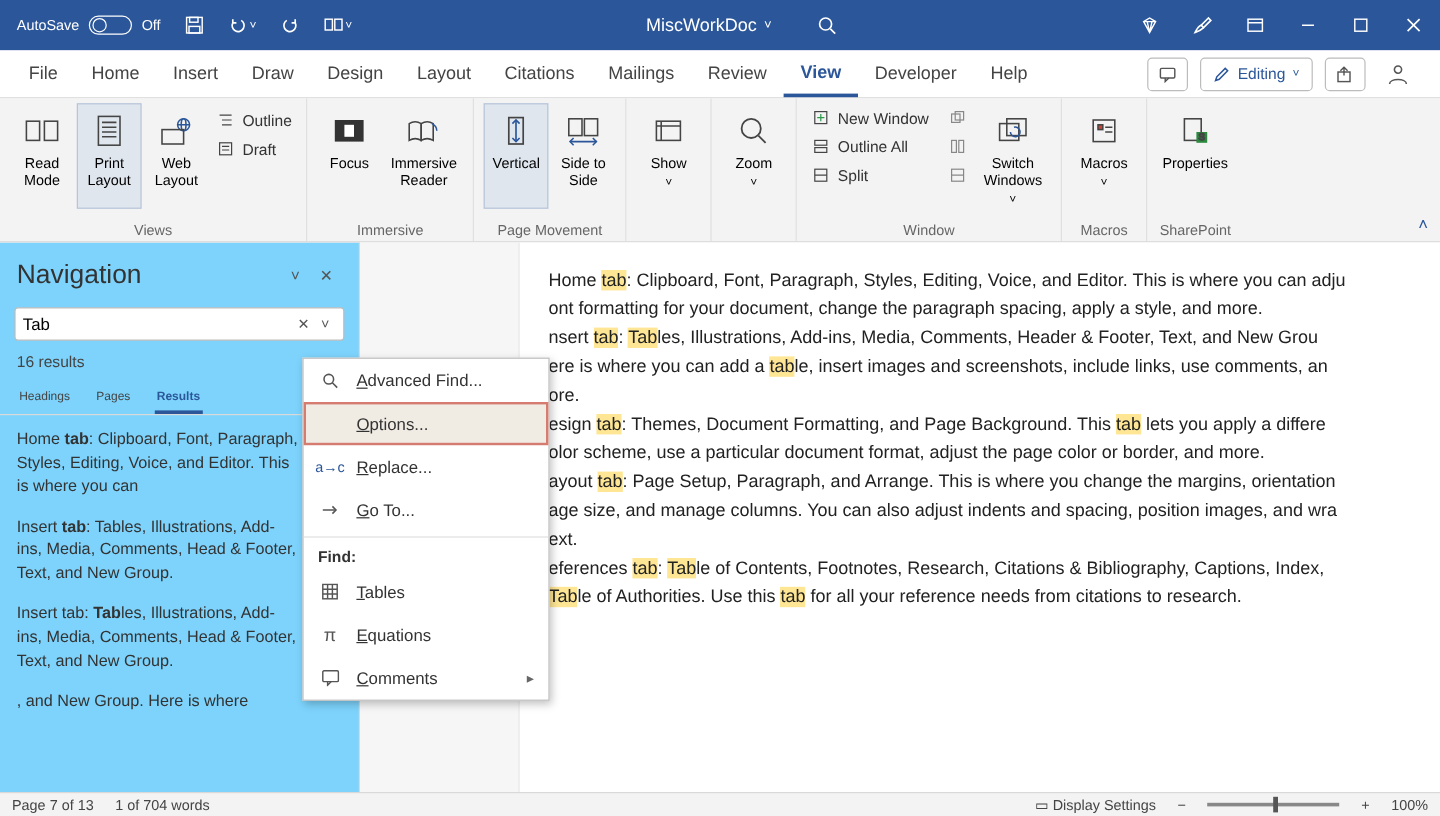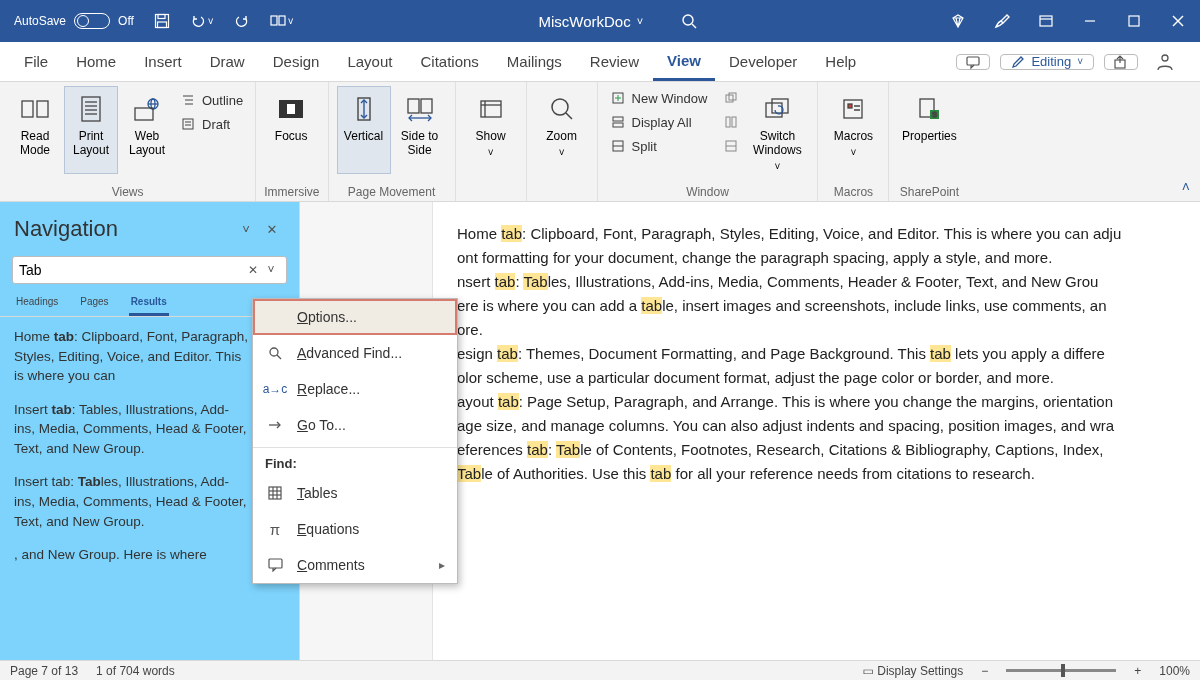--- a/index.html
+++ b/index.html
@@ -19,21 +19,21 @@
 .doc-title { font-size: 15px; display: flex; align-items: center; gap: 6px; }
 .search-icon { font-size: 16px; }
 svg { display: block; }
 
 
 .tabs-row { height: 40px; background: #fff; border-bottom: 1px solid #d9d9d9; display: flex; align-items: center; padding: 0 10px; gap: 0; }
 .tab { padding: 0 14px; height: 100%; display: flex; align-items: center; color: #444; font-size: 15px; cursor: pointer; }
 .tab.active { color: #2b579a; border-bottom: 3px solid #2b579a; font-weight: 600; }
 .tabs-spacer { flex: 1; }
 .tabs-right { display: flex; align-items: center; gap: 10px; padding-right: 8px; }
-.rt-btn { height: 16px; border: 1px solid #bcbcbc; border-radius: 4px; padding: 0 10px; display: flex; align-items: center; gap: 6px; color: #2b579a; background: #fff; }
+.rt-btn { height: 28px; border: 1px solid #bcbcbc; border-radius: 4px; padding: 0 10px; display: flex; align-items: center; gap: 6px; color: #2b579a; background: #fff; }
 .rt-btn.icon-only { width: 34px; padding: 0; justify-content: center; color: #555; }
 
 
 .ribbon { height: 120px; background: #f3f3f3; border-bottom: 1px solid #d9d9d9; display: flex; align-items: stretch; position: relative; }
 .rgroup { display: flex; flex-direction: column; border-right: 1px solid #e0e0e0; padding: 4px 8px 2px; }
 .rgroup .buttons { display: flex; gap: 2px; flex: 1; align-items: flex-start; }
 .rgroup .label { text-align: center; font-size: 12px; color: #666; padding-top: 2px; }
 .big-btn { width: 54px; height: 88px; display: flex; flex-direction: column; align-items: center; justify-content: flex-start; gap: 4px; padding-top: 6px; font-size: 12px; text-align: center; border: 1px solid transparent; }
 .big-btn.active { background: #e0e6ee; border: 1px solid #b7c5d9; }
 .big-btn .icon { width: 32px; height: 32px; display: flex; align-items: center; justify-content: center; }
@@ -274,20 +274,30 @@
     <div class="buttons">
       <div class="big-btn">
           <span class="icon">
             <svg width="28" height="24" viewBox="0 0 28 24" fill="#333">
               <rect x="2" y="3" width="24" height="18" fill="#333"></rect>
               <rect x="10" y="7" width="8" height="10" fill="#fff"></rect>
             </svg>
           </span>
           <span>Focus</span>
         </div>
+      <div class="big-btn" style="width:66px">
+          <span class="icon">
+            <svg width="30" height="24" viewBox="0 0 30 24" stroke="#444" fill="none" stroke-width="1.3">
+              <path d="M3 6 Q8 3 13 6 L13 20 Q8 17 3 20 Z"></path>
+              <path d="M13 6 Q18 3 23 6 L23 20 Q18 17 13 20 Z"></path>
+              <path d="M22 6 Q26 8 26 12" stroke="#2b579a"></path>
+            </svg>
+          </span>
+          <span>Immersive Reader</span>
+        </div>
     </div>
     <div class="label">Immersive</div>
   </div>
 
   <div class="rgroup">
     <div class="buttons">
       <div class="big-btn active">
           <span class="icon">
             <svg width="24" height="28" viewBox="0 0 24 28" stroke="#2b579a" fill="none" stroke-width="1.4">
               <rect x="6" y="3" width="12" height="22" stroke="#444"></rect>
@@ -358,21 +368,21 @@
             </span>
             <span>New Window</span>
           </div>
         <div class="mini-item">
             <span class="mini-icon">
               <svg width="14" height="14" viewBox="0 0 14 14" stroke="#444" fill="none">
                 <rect x="2" y="2" width="10" height="4"></rect>
                 <rect x="2" y="8" width="10" height="4"></rect>
               </svg>
             </span>
-            <span>Display All</span>
+            <span>Outline All</span>
           </div>
         <div class="mini-item">
             <span class="mini-icon">
               <svg width="14" height="14" viewBox="0 0 14 14" stroke="#444" fill="none">
                 <rect x="2" y="2" width="10" height="10"></rect>
                 <line x1="2" y1="7" x2="12" y2="7"></line>
               </svg>
             </span>
             <span>Split</span>
           </div>
@@ -459,20 +469,21 @@
     <div class="nav-header">
       <div class="nav-title">Navigation</div>
       <div class="nav-hbtn">˅</div>
       <div class="nav-hbtn">✕</div>
     </div>
     <div class="search-box">
       <input value="Tab" style="">
       <div class="sb-btn">✕</div>
       <div class="sb-btn">˅</div>
     </div>
+    <div class="result-count">16 results</div>
     <div class="nav-tabs">
       <div class="nav-tab">Headings</div>
       <div class="nav-tab">Pages</div>
       <div class="nav-tab active">Results</div>
     </div>
     <div class="results-list">
       <div class="result-snippet">Home <b>tab</b>: Clipboard, Font, Paragraph, Styles, Editing, Voice, and Editor. This is where you can</div>
       <div class="result-snippet">Insert <b>tab</b>: Tables, Illustrations, Add-ins, Media, Comments, Head &amp; Footer, Text, and New Group.</div>
       <div class="result-snippet">Insert tab: <b>Tab</b>les, Illustrations, Add-ins, Media, Comments, Head &amp; Footer, Text, and New Group.</div>
       <div class="result-snippet">, and New Group. Here is where</div>
@@ -483,39 +494,40 @@
     <div class="page" id="doc-page">
         <p>Home <span class="hl">tab</span>: Clipboard, Font, Paragraph, Styles, Editing, Voice, and Editor. This is where you can adju</p>
         <p>ont formatting for your document, change the paragraph spacing, apply a style, and more.</p>
         <p>nsert <span class="hl">tab</span>: <span class="hl">Tab</span>les, Illustrations, Add-ins, Media, Comments, Header &amp; Footer, Text, and New Grou</p>
         <p>ere is where you can add a <span class="hl">tab</span>le, insert images and screenshots, include links, use comments, an</p>
         <p>ore.</p>
         <p>esign <span class="hl">tab</span>: Themes, Document Formatting, and Page Background. This <span class="hl">tab</span> lets you apply a differe</p>
         <p>olor scheme, use a particular document format, adjust the page color or border, and more.</p>
         <p>ayout <span class="hl">tab</span>: Page Setup, Paragraph, and Arrange. This is where you change the margins, orientation</p>
         <p>age size, and manage columns. You can also adjust indents and spacing, position images, and wra</p>
+        <p>ext.</p>
         <p>eferences <span class="hl">tab</span>: <span class="hl">Tab</span>le of Contents, Footnotes, Research, Citations &amp; Bibliography, Captions, Index,</p>
         <p><span class="hl">Tab</span>le of Authorities. Use this <span class="hl">tab</span> for all your reference needs from citations to research.</p>
       </div>
   </div>
 </div>
 
 <div class="ctx-menu">
-  <div class="ctx-item highlight">
-      <span class="ctx-icon"></span>
-      <span><u class="accel">O</u><span>ptions...</span></span>
-    </div>
   <div class="ctx-item">
       <span class="ctx-icon">
         <svg width="16" height="16" viewBox="0 0 16 16" stroke="#555" fill="none" stroke-width="1.3">
           <circle cx="7" cy="7" r="4"></circle>
           <line x1="10" y1="10" x2="14" y2="14"></line>
         </svg>
       </span>
       <span><u class="accel">A</u>dvanced Find...</span>
+    </div>
+  <div class="ctx-item highlight">
+      <span class="ctx-icon"></span>
+      <span><u class="accel">O</u><span>ptions...</span></span>
     </div>
   <div class="ctx-item">
       <span class="ctx-icon" style="color:#2b579a;font-size:12px">a→c</span>
       <span><u class="accel">R</u>eplace...</span>
     </div>
   <div class="ctx-item">
       <span class="ctx-icon">
         <svg width="16" height="12" viewBox="0 0 16 12" stroke="#555" fill="none" stroke-width="1.3">
           <line x1="2" y1="6" x2="13" y2="6"></line>
           <path d="M10 3 L13 6 L10 9"></path>

